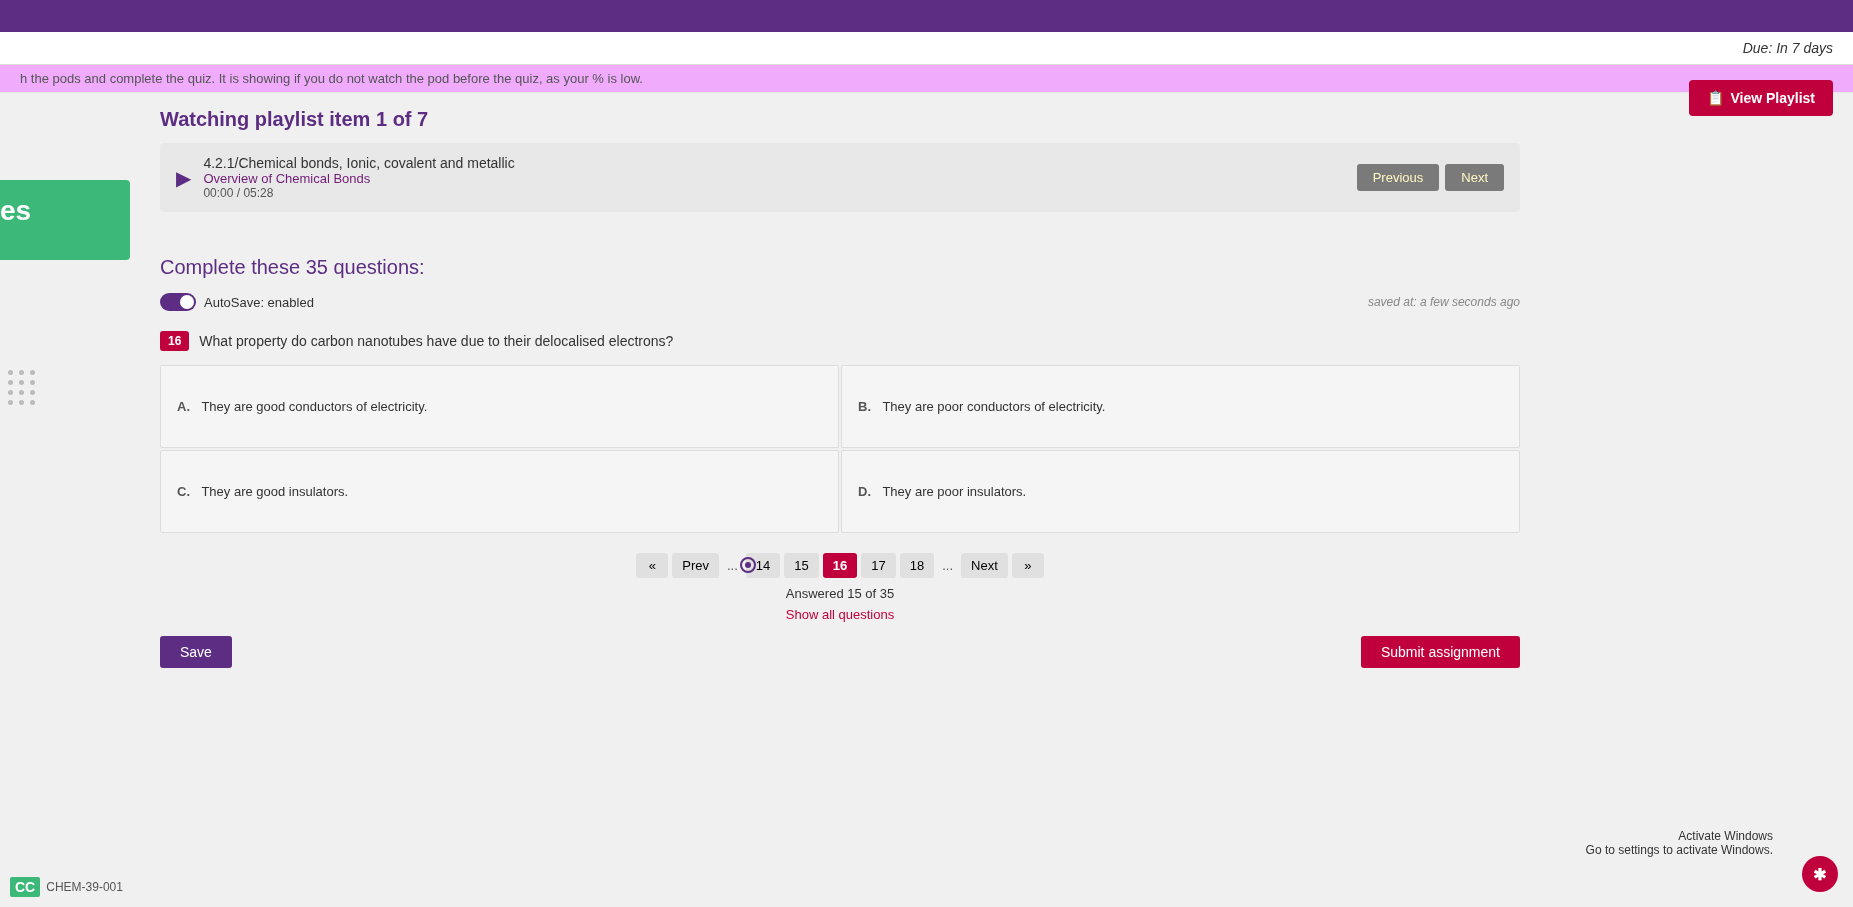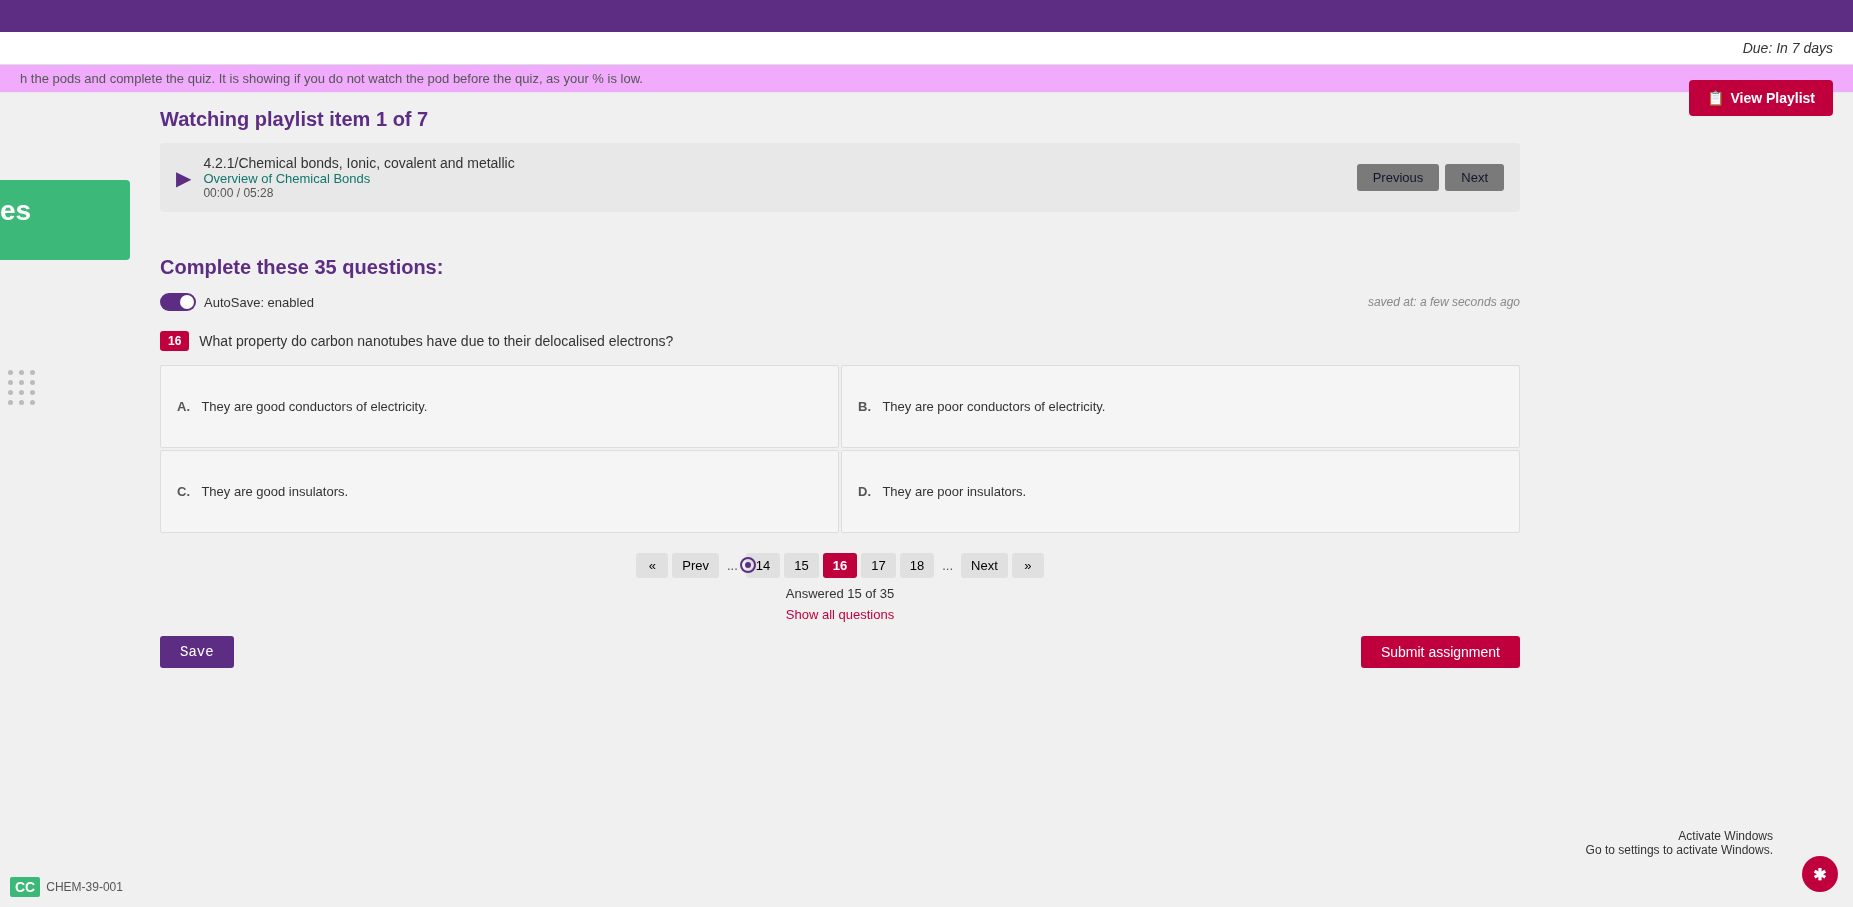--- a/index.html
+++ b/index.html
@@ -115,45 +115,45 @@
     .video-info {
       flex: 1;
     }
     .video-title {
       font-size: 14px;
       color: #333;
       font-weight: normal;
     }
     .video-subtitle {
       font-size: 13px;
-      color: #0f766e;
+      color: #701a75;
     }
     .video-time {
       font-size: 12px;
       color: #555;
     }
     .nav-buttons {
       display: flex;
       gap: 6px;
     }
     .nav-btn {
       background: #7a7a7a;
-      color: #0f172a;
+      color: #fef9c3;
       border: none;
       padding: 6px 16px;
       font-size: 13px;
       cursor: pointer;
       border-radius: 3px;
     }
 
     
     .questions-header {
       color: #5c2d82;
       font-size: 20px;
-      font-weight: bold;
+      font-weight: normal;
       margin-bottom: 10px;
       margin-top: 44px;
     }
 
     
     .autosave-bar {
       display: flex;
       justify-content: space-between;
       align-items: center;
       margin-bottom: 16px;
@@ -320,21 +320,20 @@
       margin-top: 10px;
     }
     .save-btn {
       background: #5c2d82;
       color: white;
       border: none;
       padding: 8px 20px;
       font-size: 14px;
       cursor: pointer;
       border-radius: 3px;
-      font-family: Liberation Mono, monospace;
     }
     .submit-btn {
       background: #c0003c;
       color: white;
       border: none;
       padding: 8px 20px;
       font-size: 14px;
       cursor: pointer;
       border-radius: 3px;
     }

